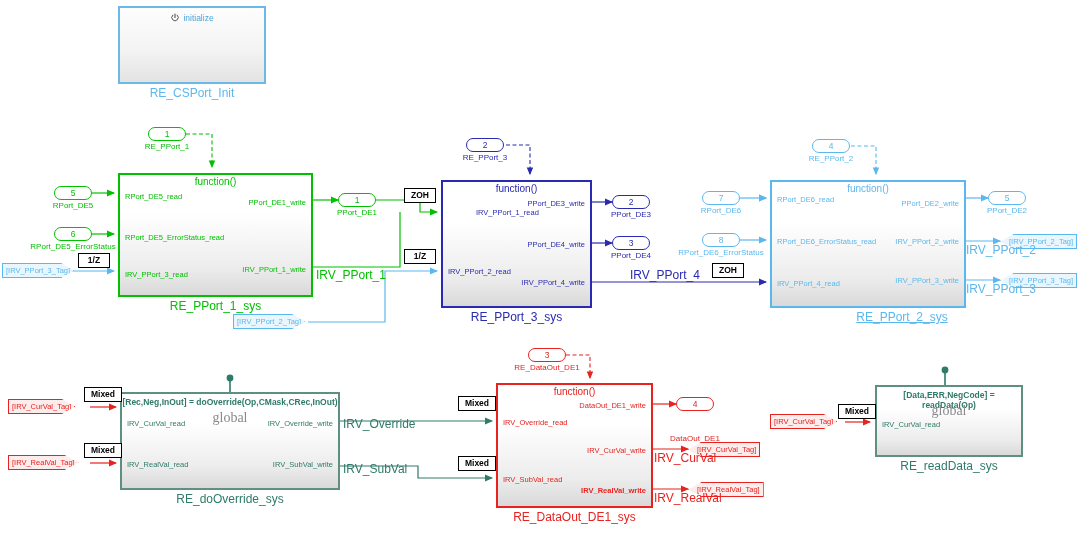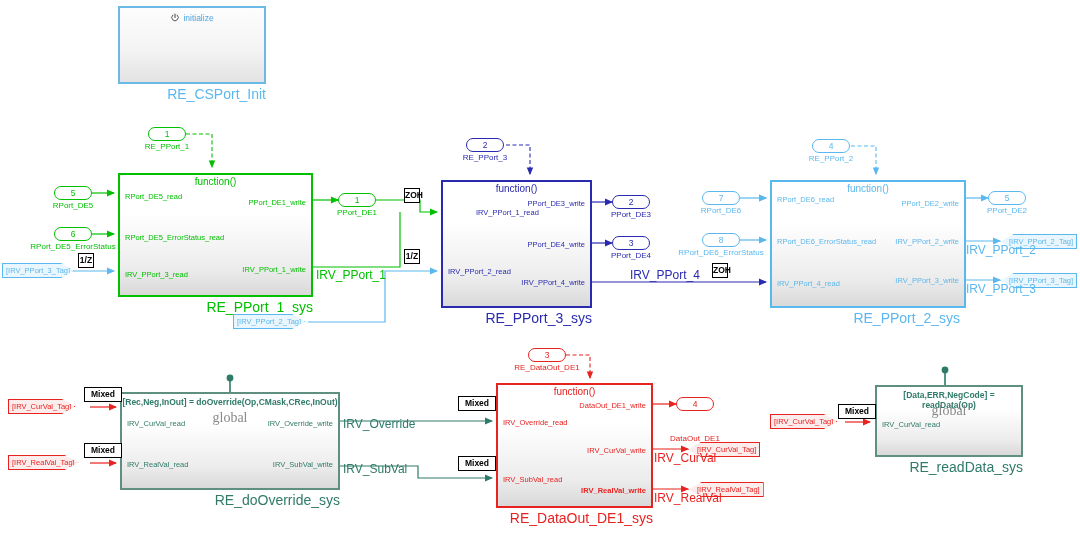--- a/index.html
+++ b/index.html
@@ -11,32 +11,32 @@
   
   .blk{position:absolute;box-sizing:border-box;border-width:2px;border-style:solid;
        background:linear-gradient(180deg,#ffffff 0%,#ffffff 32%,#ececec 78%,#d9d9d9 100%);}
   .blk .fnlabel{position:absolute;top:1px;left:0;right:0;text-align:center;font-size:10px;}
   .blk .hdr{position:absolute;top:3px;left:0;right:0;text-align:center;font-size:8.5px;font-weight:bold;}
   .blk .globalword{position:absolute;top:16px;left:0;right:0;text-align:center;
                    font-family:"Liberation Serif","DejaVu Serif",serif;font-size:14px;color:#8a8a8a;}
   .blk .pin{position:absolute;font-size:7.5px;white-space:nowrap;}
   .blk .pin.l{left:5px;}
   .blk .pin.r{right:5px;text-align:right;}
-  .blkname{position:absolute;font-size:14px;white-space:nowrap;text-align:right;}
+  .blkname{position:absolute;font-size:12px;white-space:nowrap;text-align:center;}
 
   
   .port{position:absolute;box-sizing:border-box;border-width:1.2px;border-style:solid;
         border-radius:10px;background:#fff;text-align:center;font-size:8.5px;
         line-height:12px;height:14px;width:38px;}
   .portname{position:absolute;font-size:8px;white-space:nowrap;text-align:center;}
 
   
   .rt{position:absolute;box-sizing:border-box;border:1.4px solid #000;background:#fff;
       font-size:8.5px;font-weight:bold;color:#000;text-align:center;line-height:13px;
-      height:15px;width:16px;}
+      height:15px;width:32px;}
 
   
   .tag{position:absolute;box-sizing:border-box;font-size:7.5px;white-space:nowrap;
        line-height:13px;height:15px;padding:0 3px;border-width:1.2px;border-style:solid;
        background:#fff;}
   .tag.from{  }
   .tag.goto{  }
 
   
   .slabel{position:absolute;font-size:12px;white-space:nowrap;}
@@ -171,21 +171,21 @@
 
   <div class="blk b-lblue" style="left:770px;top:180px;width:196px;height:128px;">
     <div class="fnlabel c-lblue">function()</div>
     <div class="pin l c-lblue" style="top:13px;">RPort_DE6_read</div>
     <div class="pin l c-lblue" style="top:55px;">RPort_DE6_ErrorStatus_read</div>
     <div class="pin l c-lblue" style="top:97px;">IRV_PPort_4_read</div>
     <div class="pin r c-lblue" style="top:17px;">PPort_DE2_write</div>
     <div class="pin r c-lblue" style="top:55px;">IRV_PPort_2_write</div>
     <div class="pin r c-lblue" style="top:94px;">IRV_PPort_3_write</div>
   </div>
-  <div class="blkname c-lblue" style="left:764px;top:310px;width:196px;">RE_PPort_2_sys</div>
+  <div class="blkname c-lblue" style="left:804px;top:310px;width:196px;text-decoration:underline;">RE_PPort_2_sys</div>
 
   <div class="blk b-gray" style="left:120px;top:392px;width:220px;height:98px;">
     <div class="hdr c-teal">[Rec,Neg,InOut] = doOverride(Op,CMask,CRec,InOut)</div>
     <div class="globalword">global</div>
     <div class="pin l c-teal" style="top:25px;">IRV_CurVal_read</div>
     <div class="pin l c-teal" style="top:66px;">IRV_RealVal_read</div>
     <div class="pin r c-teal" style="top:25px;">IRV_Override_write</div>
     <div class="pin r c-teal" style="top:66px;">IRV_SubVal_write</div>
   </div>
   <div class="blkname c-teal" style="left:120px;top:492px;width:220px;">RE_doOverride_sys</div>

